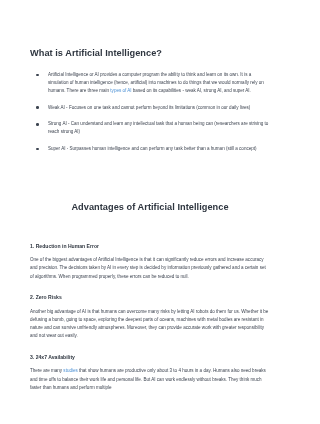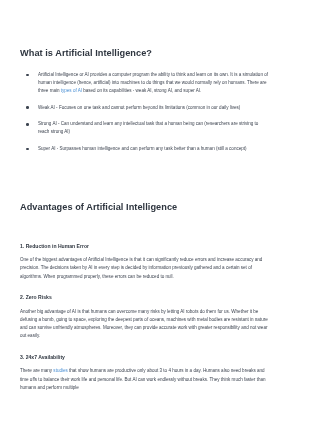--- a/index.html
+++ b/index.html
@@ -12,34 +12,35 @@
     background: #ffffff;
     font-family: "Liberation Sans", sans-serif;
     overflow: hidden;
   }
   .page {
     position: relative;
     width: 300px;
     height: 424px;
     background: #ffffff;
     box-sizing: border-box;
-    padding: 48px 30px 0 20px;
+    padding: 48px 30px 0 30px;
     overflow: hidden;
   }
   .doc-heading {
     font-size: 9.2px;
     font-weight: bold;
     color: #2f3640;
     letter-spacing: 0.05px;
     margin: 0 0 12px 0;
     line-height: 1.2;
   }
   .heading-advantages {
     margin-top: 0;
     margin-bottom: 30px;
+    text-align: center;
   }
   .section-gap {
     height: 40px;
   }
   ul.bullet-list {
     list-style: none;
     margin: 0;
     padding: 0;
   }
   ul.bullet-list li {

